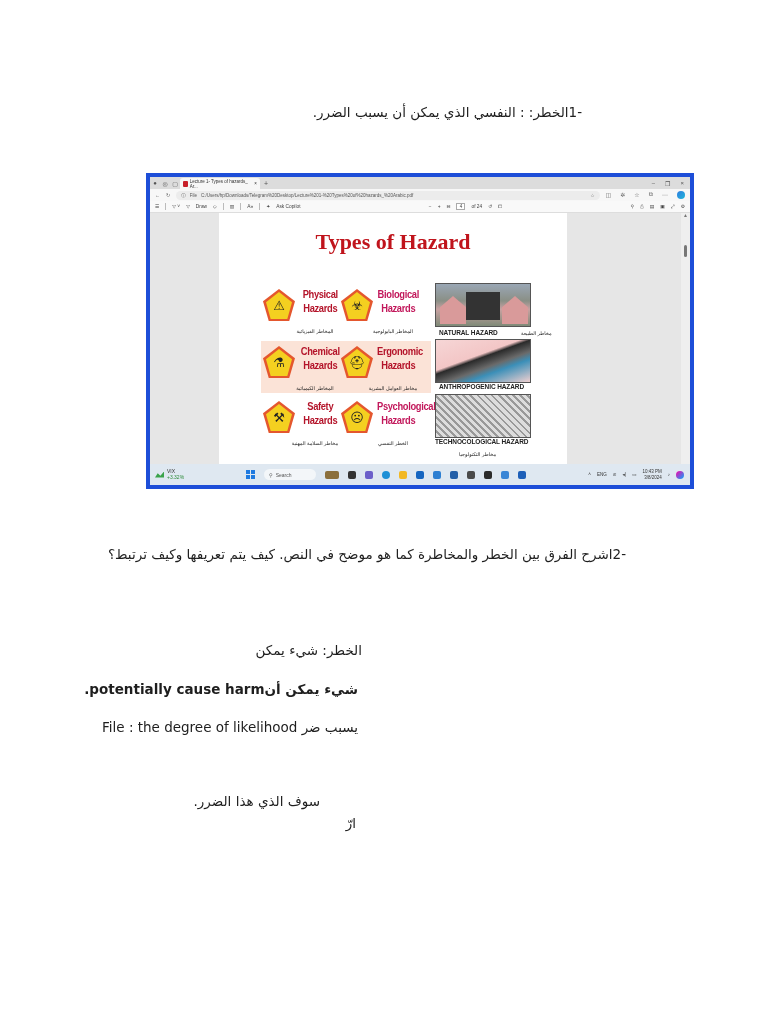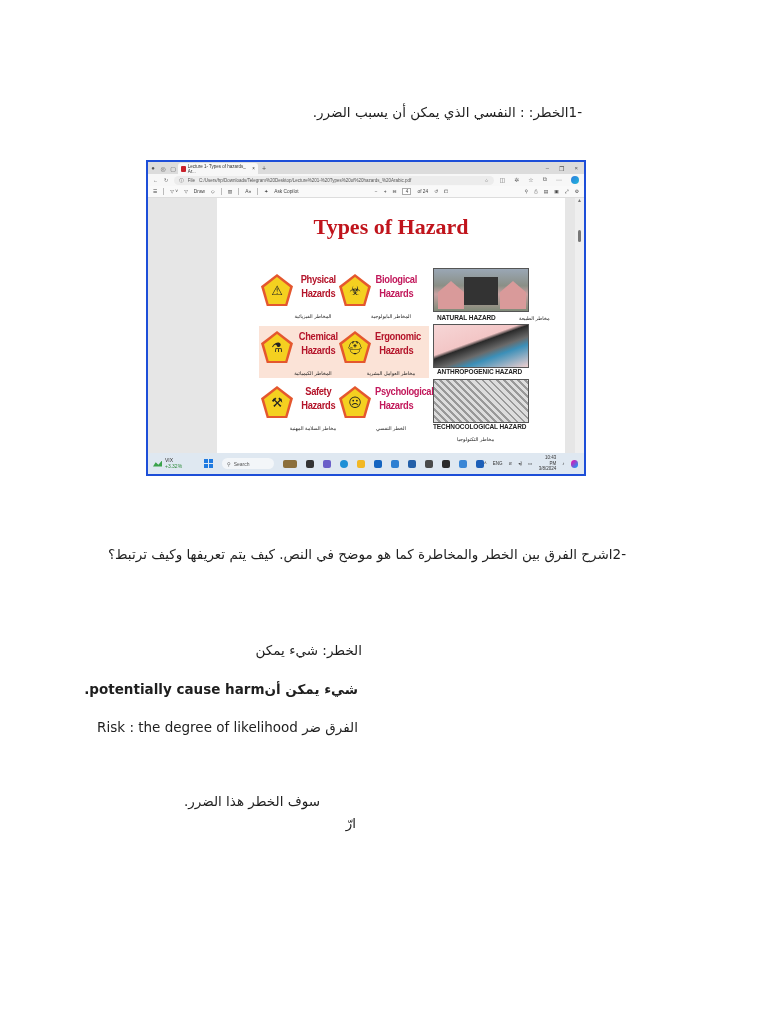--- a/index.html
+++ b/index.html
@@ -14,22 +14,22 @@
   #q1 { right: 186px; top: 104px; }
   #q2 { right: 142px; top: 546px; }
   #a1 { right: 406px; top: 642px; }
   #a2 { right: 410px; top: 681px; font-weight: bold; }
   #a3 { right: 410px; top: 719px; }
   #a4 { right: 412px; top: 797px; margin-top: 18px; }
   #a5 { right: 448px; top: 793px; }
 
   
   .shot {
-    position: absolute; left: 146px; top: 160px; width: 440px; height: 316px;
-    background: #e8e8e8; overflow: hidden; border: 2px solid #1d4ed8;
+    position: absolute; left: 146px; top: 173px; width: 548px; height: 316px;
+    background: #e8e8e8; overflow: hidden; border: 4px solid #1d4ed8;
     font-family: "Liberation Sans", sans-serif;
   }
   .tabbar { height: 12px; background: #dcdcdc; display: flex; align-items: center; font-size: 5px; color: #555; }
   .tabbar .ico { width: 10px; text-align: center; font-size: 6px; }
   .tab {
     height: 11px; margin-top: 1px; background: #f7f7f7; border-radius: 3px 3px 0 0; width: 80px;
     display: flex; align-items: center; padding: 0 3px; gap: 2px; font-size: 4.5px; color: #333;
   }
   .tab .pdf { width: 5px; height: 6px; background: #c8202a; border-radius: 1px; }
   .tab .x { margin-left: auto; }
@@ -304,15 +304,15 @@
       <span>♪</span>
       <span class="tbi" style="background:linear-gradient(135deg,#f0a,#0af);border-radius:50%"></span>
     </div>
   </div>
 </div>
 
 <div class="line" id="q2">-2اشرح الفرق بين الخطر والمخاطرة كما هو موضح في النص. كيف يتم تعريفها وكيف ترتبط؟</div>
 
 <div class="line" id="a1">الخطر: شيء يمكن</div>
 <div class="line" id="a2">شيء يمكن أن‎potentially cause harm.</div>
-<div class="line" id="a3">الفرق ضر  Risk : the degree of likelihood</div>
+<div class="line" id="a3">يسبب ضر  File : the degree of likelihood</div>
 <div class="line" id="a4">ارّ</div>
-<div class="line" id="a5">سوف الخطر هذا الضرر.</div>
+<div class="line" id="a5">سوف الذي هذا الضرر.</div>
 
 </body></html>

